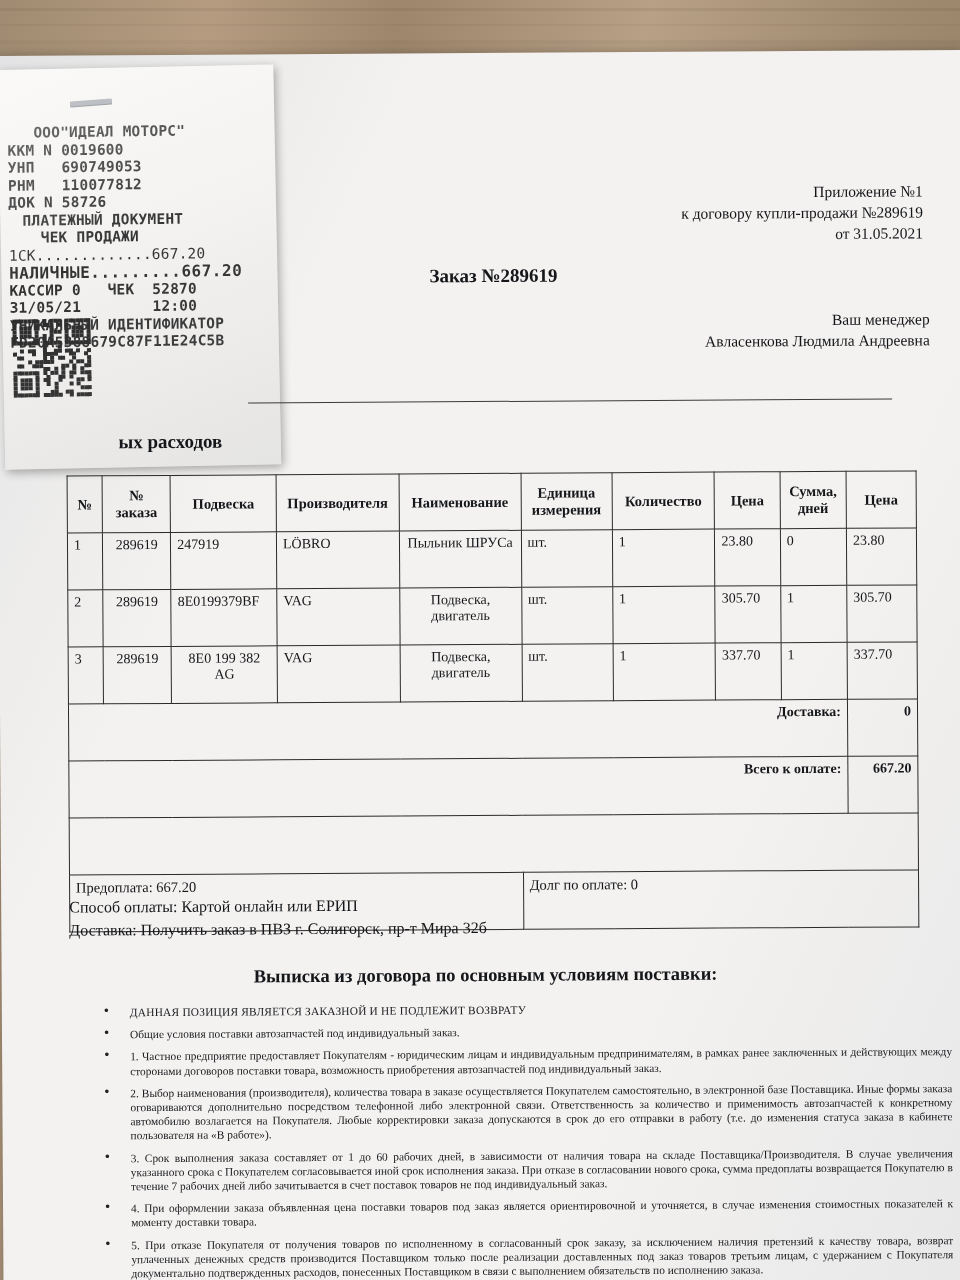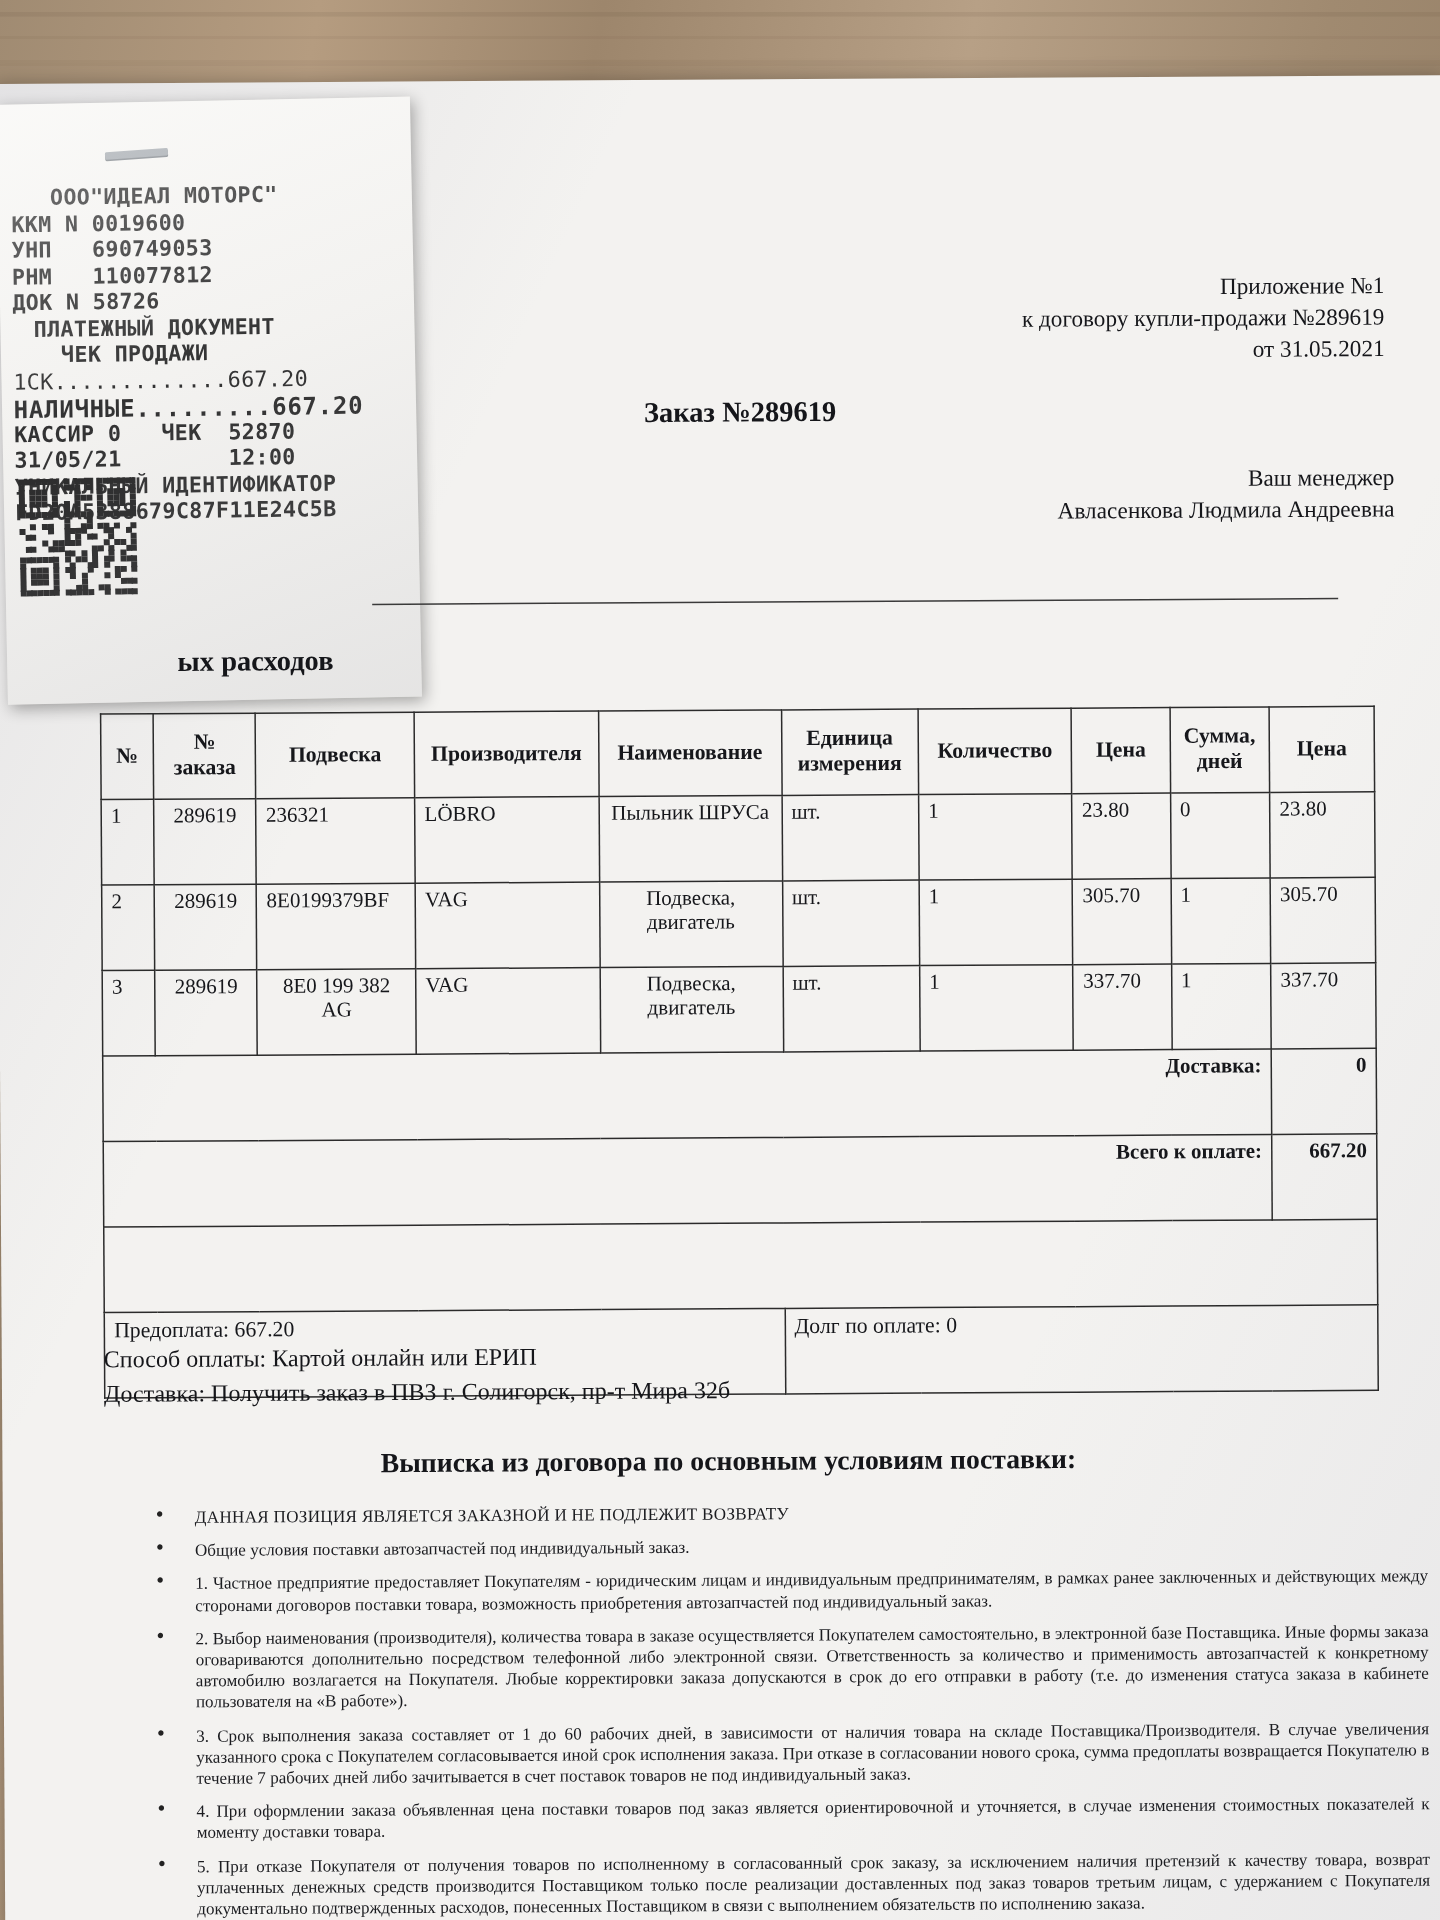--- a/index.html
+++ b/index.html
@@ -504,21 +504,21 @@
               <th style="width:110px;">Количество</th>
               <th style="width:74px;">Цена</th>
               <th style="width:62px;">Сумма, дней</th>
               <th style="width:70px;">Цена</th>
             </tr>
           </thead>
           <tbody>
             <tr>
               <td>1</td>
               <td class="c-center">289619</td>
-              <td>236321</td>
+              <td>247919</td>
               <td>LÖBRO</td>
               <td class="c-center">Пыльник ШРУСа</td>
               <td>шт.</td>
               <td>1</td>
               <td>23.80</td>
               <td>0</td>
               <td>23.80</td>
             </tr>
             <tr>
               <td>2</td>

